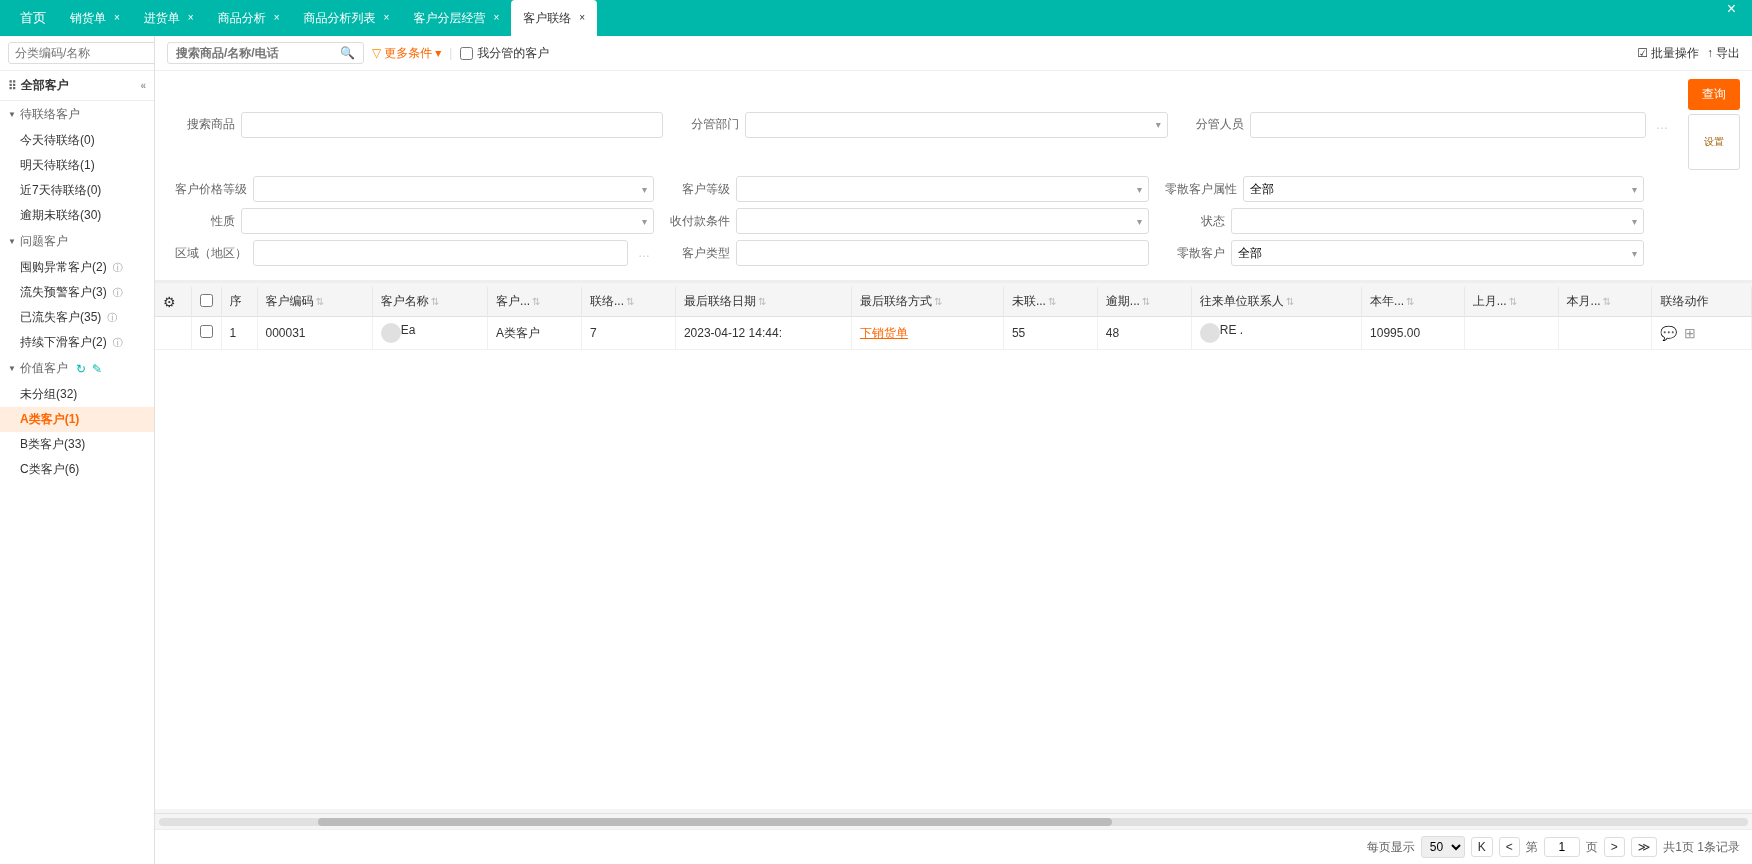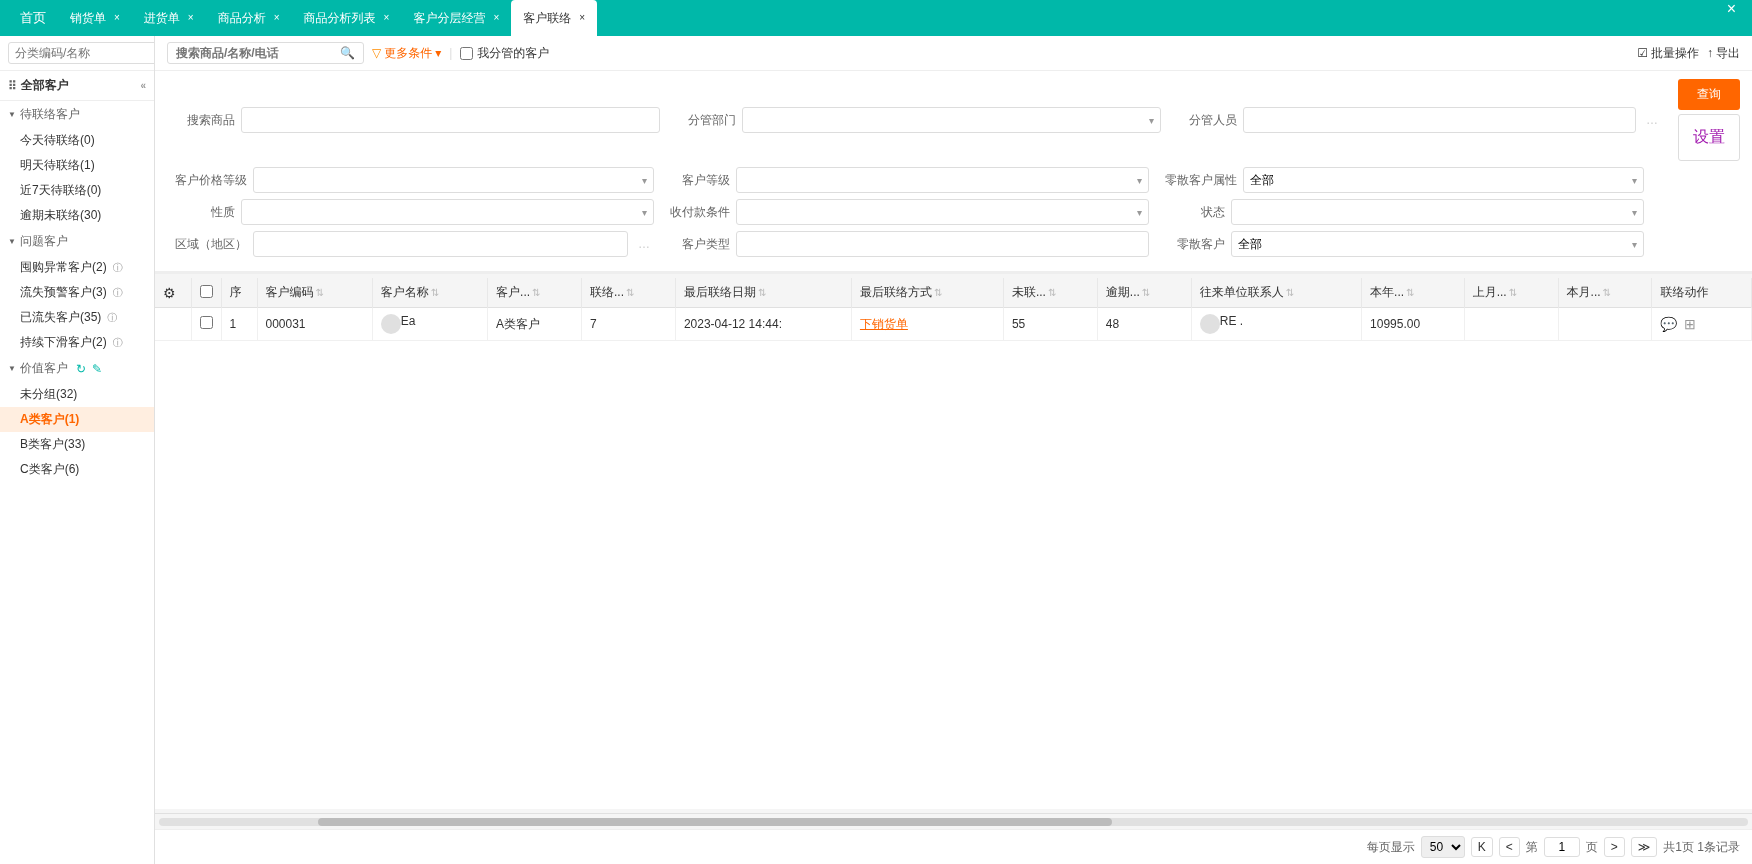--- a/index.html
+++ b/index.html
@@ -331,21 +331,21 @@
               <span class="arrow">▾</span>
             </div>
           </div>
           <div class="filter-item">
             <label>分管人员</label>
             <input class="filter-input" style="flex: 1 1 0%;">
             <span class="filter-dots">…</span>
           </div>
           <div style="display:flex;flex-direction:column;gap:4px;margin-left:8px">
             <button style="background:#ff6600;color:white;border:none;border-radius:3px;padding:7px 14px;cursor:pointer;font-size:12px">查询</button>
-            <button style="background:white;color:#a21caf;border:1px solid #ddd;border-radius:3px;padding:12px 14px;cursor:pointer;font-size:16px">设置</button>
+            <button style="background:white;color:#a16207;border:1px solid #ddd;border-radius:3px;padding:20px 14px;cursor:pointer;font-size:10px">设置</button>
           </div>
         </div>
 
         <div class="filter-row">
           <div class="filter-item">
             <label>客户价格等级</label>
             <div class="filter-select">
               <span></span>
               <span class="arrow">▾</span>
             </div>

